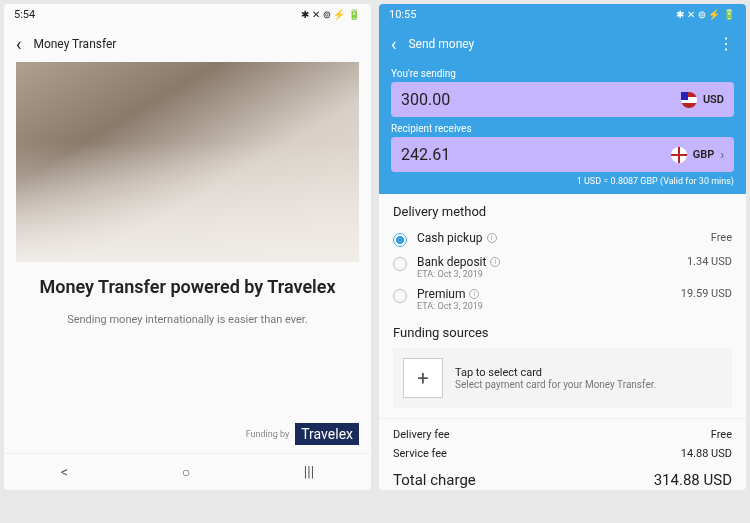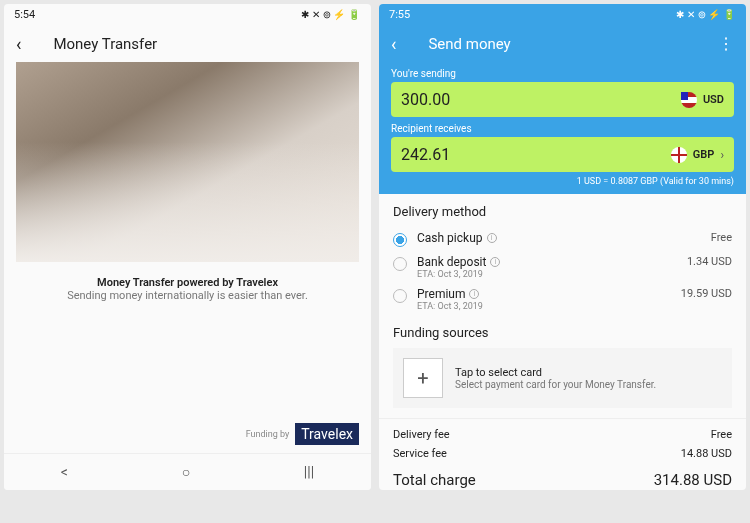--- a/index.html
+++ b/index.html
@@ -3,34 +3,34 @@
 <meta charset="utf-8">
 <style>
   * { box-sizing: border-box; margin: 0; padding: 0; }
   body { background: #e8e8e8; font-family: -apple-system, Roboto, sans-serif; display: flex; gap: 8px; padding: 4px; }
   .phone { background: #fafafa; border-radius: 4px; width: 368px; height: 486px; display: flex; flex-direction: column; overflow: hidden; font-size: 12px; color: #222; }
   .status-bar { display: flex; justify-content: space-between; padding: 4px 10px; font-size: 11px; align-items: center; }
   .status-icons { display: flex; gap: 3px; font-size: 10px; }
   .app-bar { display: flex; align-items: center; padding: 8px 12px; gap: 12px; }
   .app-bar.blue { background: #3aa3e6; color: #fff; }
   .back { font-size: 18px; cursor: pointer; }
-  .title { font-size: 15px; margin-left: 20px; }
+  .title { font-size: 12px; }
   .hero { height: 200px; background: linear-gradient(150deg,#b0a090 0%,#8a7a6a 30%,#d8d0c8 60%,#e8e0d8 100%); margin: 0 12px; position: relative; }
   .hero::after { content:""; position:absolute; bottom:0; left:0; right:0; height:60%; background:linear-gradient(180deg,transparent,#f0ece8); }
   .center { text-align: center; padding: 14px 12px 0; }
-  .heading { font-weight: 600; font-size: 11px; margin-bottom: 0; }
+  .heading { font-weight: 600; font-size: 18px; margin-bottom: 16px; }
   .sub { color: #777; font-size: 11px; }
   .btn-primary { background: #3aa3e6; color: #fff; border: none; border-radius: 20px; padding: 10px 28px; font-size: 12px; margin: 14px auto; display: block; cursor: pointer; }
   .powered { margin-top: auto; padding: 8px 12px; text-align: right; font-size: 9px; color: #888; display: flex; justify-content: flex-end; align-items: center; gap: 6px; }
   .travelex-logo { background:#1a2a5a; color:#fff; padding:3px 6px; font-size:14px; }
   .nav-bar { display: flex; justify-content: space-around; padding: 10px 0; border-top: 1px solid #eee; background:#fafafa; font-size: 14px; color: #555; }
 
   .blue-panel { background: #3aa3e6; padding: 0 12px 8px; color: #fff; }
   .small-label { font-size: 10px; margin: 6px 0 3px; }
-  .amount-row { background: #bef264; border-radius: 4px; display: flex; align-items: center; padding: 8px 10px; color: #222; }
+  .amount-row { background: #c4b5fd; border-radius: 4px; display: flex; align-items: center; padding: 8px 10px; color: #222; }
   .amount-val { flex: 1; font-size: 16px; }
   .flag { width: 16px; height: 16px; border-radius: 50%; display: inline-block; margin-right: 6px; }
   .flag-us { background: linear-gradient(180deg,#b22 0%,#b22 33%,#fff 33%,#fff 66%,#b22 66%); position:relative; }
   .flag-us::before { content:""; position:absolute; top:0; left:0; width:45%; height:55%; background:#22b; }
   .flag-gb { background:#fff; position:relative; }
   .flag-gb::before { content:""; position:absolute; inset:0; background:linear-gradient(90deg,transparent 42%,#b22 42%,#b22 58%,transparent 58%),linear-gradient(0deg,transparent 42%,#b22 42%,#b22 58%,transparent 58%); }
   .curr { font-size: 11px; font-weight: 600; }
   .chev { margin-left: 6px; color: #555; }
   .rate-note { font-size: 9px; text-align: right; margin-top: 4px; }
 
@@ -78,21 +78,21 @@
   </div>
   <div class="nav-bar">
     <span>&lt;</span>
     <span>○</span>
     <span>|||</span>
   </div>
 </div>
 
 <div class="phone">
   <div class="status-bar" style="background:#3aa3e6;color:#fff">
-    <span>7:55</span>
+    <span>10:55</span>
     <span class="status-icons">✱ ✕ ⊚ ⚡ 🔋</span>
   </div>
   <div class="app-bar blue">
     <span class="back">‹</span>
     <span class="title">Send money</span>
     <span class="kebab">⋮</span>
   </div>
   <div class="blue-panel">
     <div class="small-label">You're sending</div>
     <div class="amount-row">

